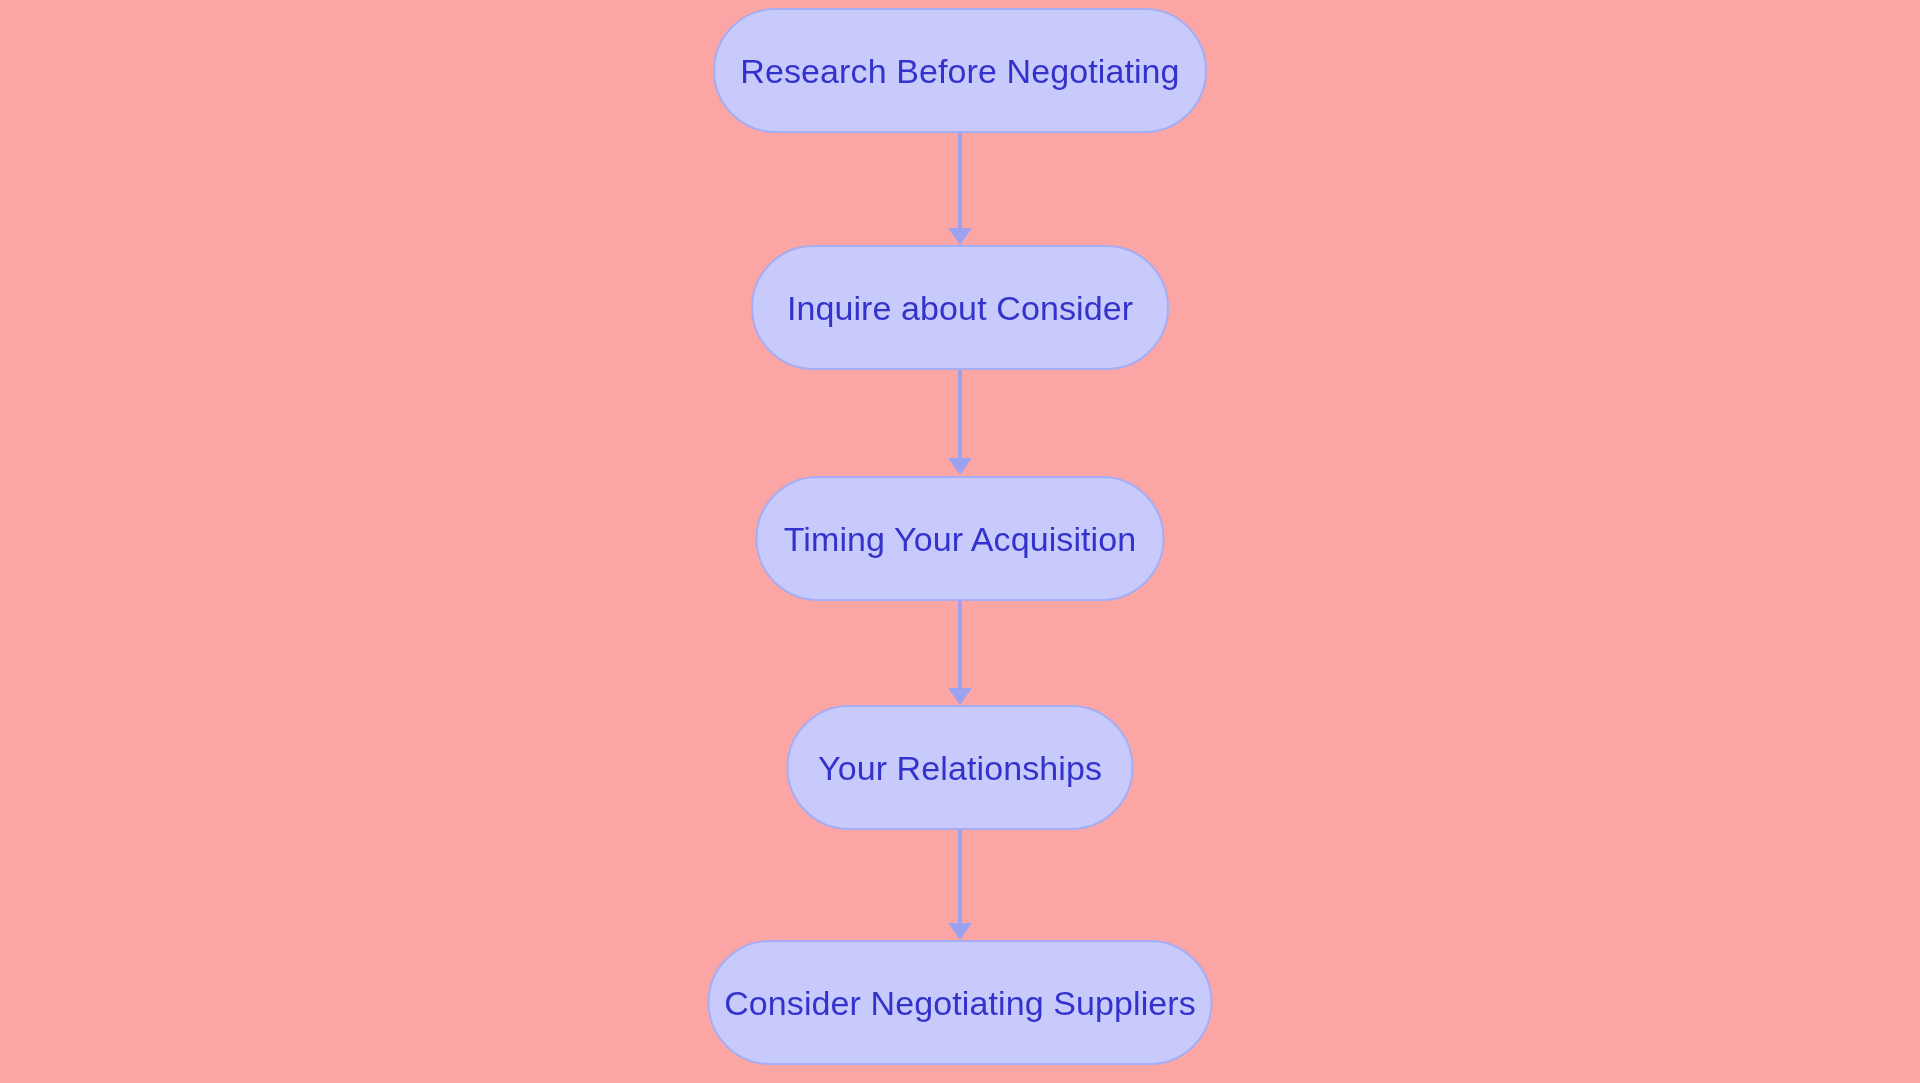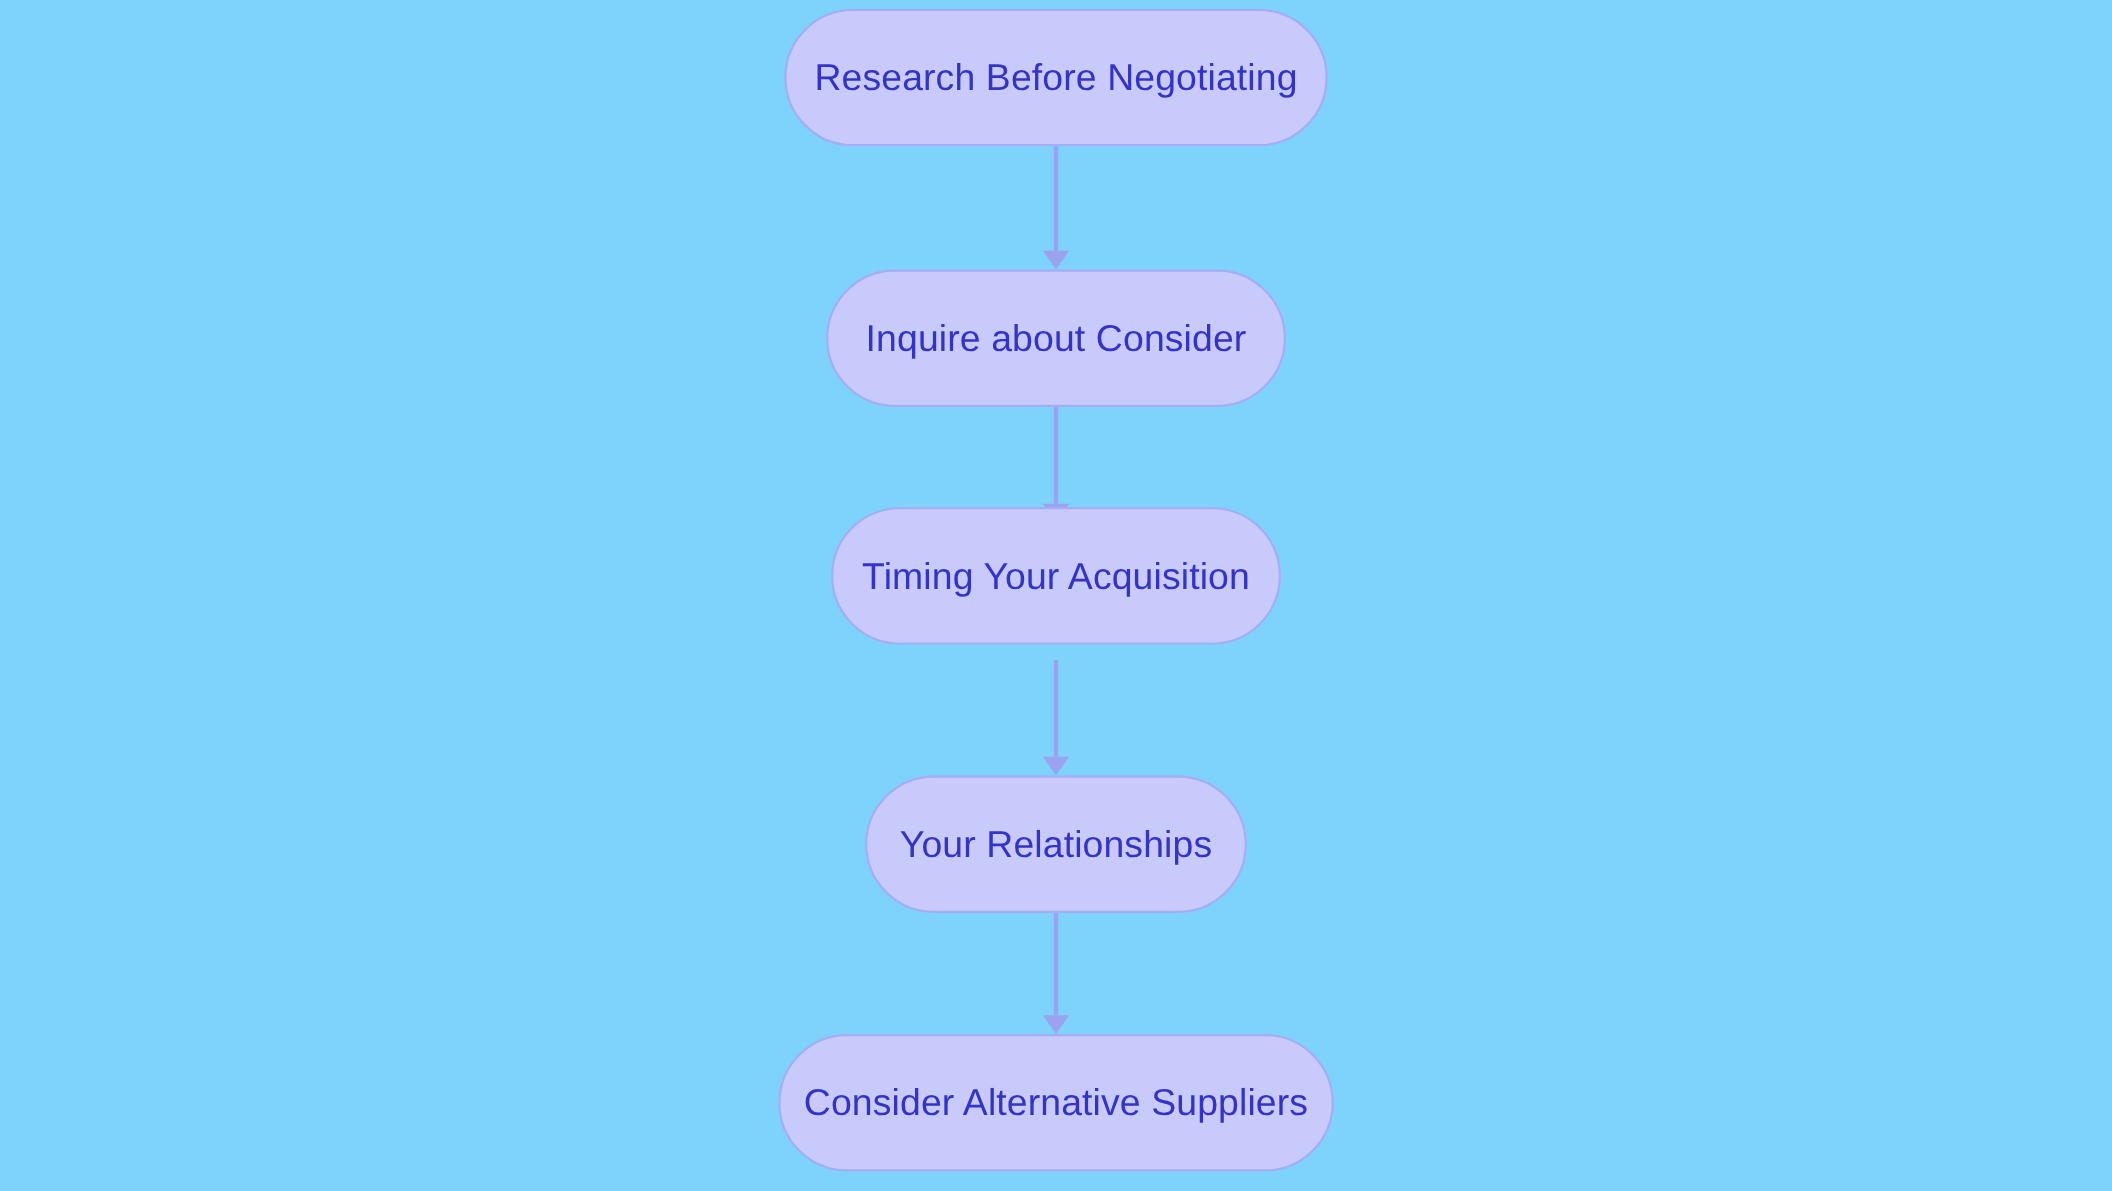--- a/index.html
+++ b/index.html
@@ -12,21 +12,21 @@
     width: 1920px;
     height: 1083px;
     overflow: hidden;
     font-family: "Liberation Sans", sans-serif;
   }
 
   #flowchart-canvas {
     position: relative;
     width: 1920px;
     height: 1083px;
-    background: #7dd3fc;
+    background: #fca5a5;
   }
 
   
   .flow-node {
     position: absolute;
     box-sizing: border-box;
     height: 125px;
     border-radius: 63px;
     background: #c8cafb;
     border: 2px solid #a5adf5;
@@ -105,25 +105,25 @@
   </div>
 
   <div class="flow-node" style="top:8px;width:494px;">
     <span class="flow-node-label">Research Before Negotiating</span>
   </div>
 
   <div class="flow-node" style="top:245px;width:418px;">
     <span class="flow-node-label">Inquire about Consider</span>
   </div>
 
-  <div class="flow-node" style="top:461px;width:409px;">
+  <div class="flow-node" style="top:476px;width:409px;">
     <span class="flow-node-label">Timing Your Acquisition</span>
   </div>
 
   <div class="flow-node" style="top:705px;width:347px;">
     <span class="flow-node-label">Your Relationships</span>
   </div>
 
   <div class="flow-node" style="top:940px;width:505px;">
-    <span class="flow-node-label">Consider Alternative Suppliers</span>
+    <span class="flow-node-label">Consider Negotiating Suppliers</span>
   </div>
 
 </div>
 
 </body></html>

